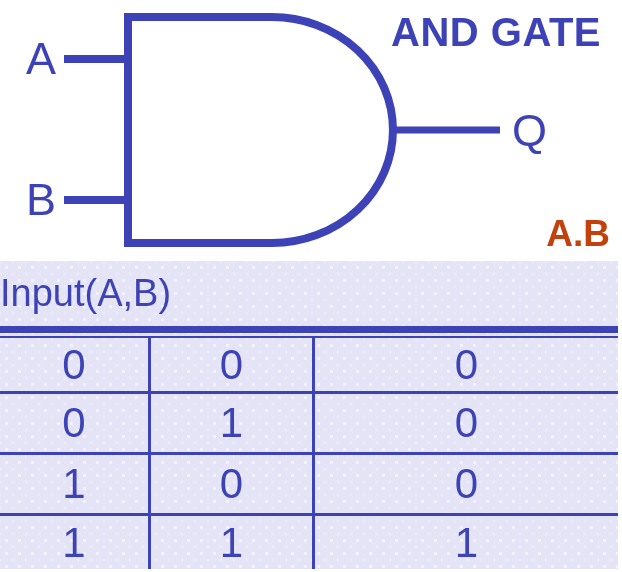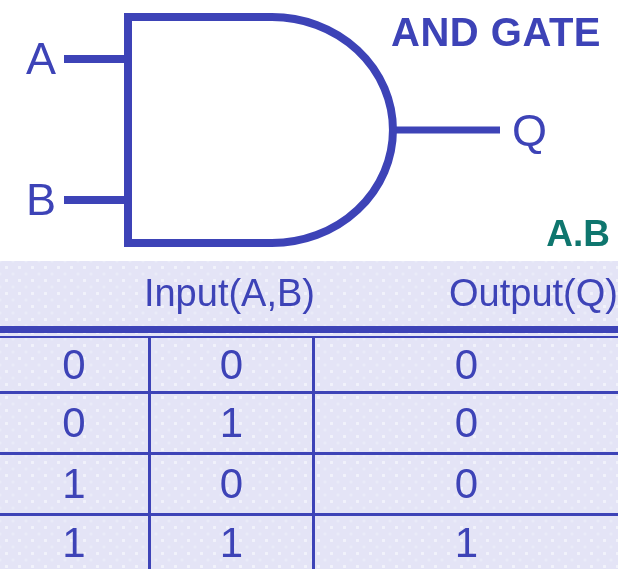--- a/index.html
+++ b/index.html
@@ -42,21 +42,21 @@
     letter-spacing: 0.5px;
     color: #3d43b7;
   }
   .expression {
     position: absolute;
     right: 12px; top: 213px;
     width: 150px;
     text-align: right;
     font-size: 37px;
     font-weight: 700;
-    color: #0f766e;
+    color: #c2410c;
   }
 
   
   .table-panel {
     position: absolute;
     left: 0; top: 261px;
     width: 618px; height: 308px;
     background-color: #e4e4f6;
     background-image:
       radial-gradient(circle, #f1f2fb 1.4px, rgba(241,242,251,0) 1.6px),
@@ -67,21 +67,21 @@
     flex-direction: column;
   }
   .thead {
     height: 65px;
     display: flex;
     align-items: center;
   }
   .th {
     font-size: 38px;
     font-weight: 400;
-    text-align: right;
+    text-align: left;
     color: #3d43b7;
   }
   .th-input  { width: 315px; }
   .th-output { width: 303px; }
   .rule-thick { height: 7px; background: #3d43b7; }
   .rule-gap   { height: 2.5px; }
   .rule-thin  { height: 2.5px; background: #3d43b7; }
 
   .tbody { flex: 1; display: flex; flex-direction: column; }
   .trow {
@@ -125,21 +125,20 @@
     <div class="pin-label label-q">Q</div>
 
     <div class="diagram-title">AND GATE</div>
     <div class="expression">A.B</div>
   </div>
 
   <div class="table-panel">
 
     <div class="thead">
       <div class="th th-input">Input(A,B)</div>
-      <div class="th th-output">Output(Q)</div>
     </div>
 
     <div class="rule-thick"></div>
     <div class="rule-gap"></div>
     <div class="rule-thin"></div>
 
     <div class="tbody">
 
       <div class="trow first">
         <div class="td td-a">0</div>

